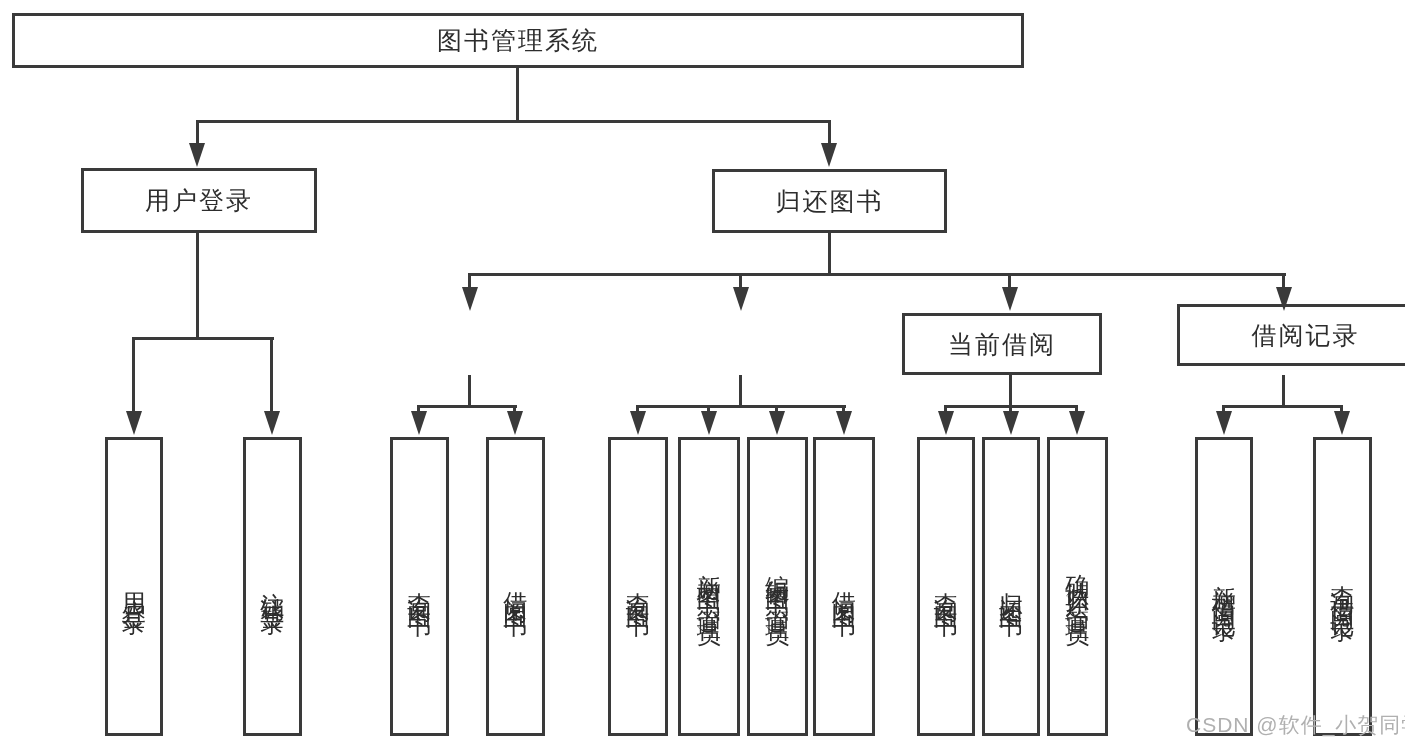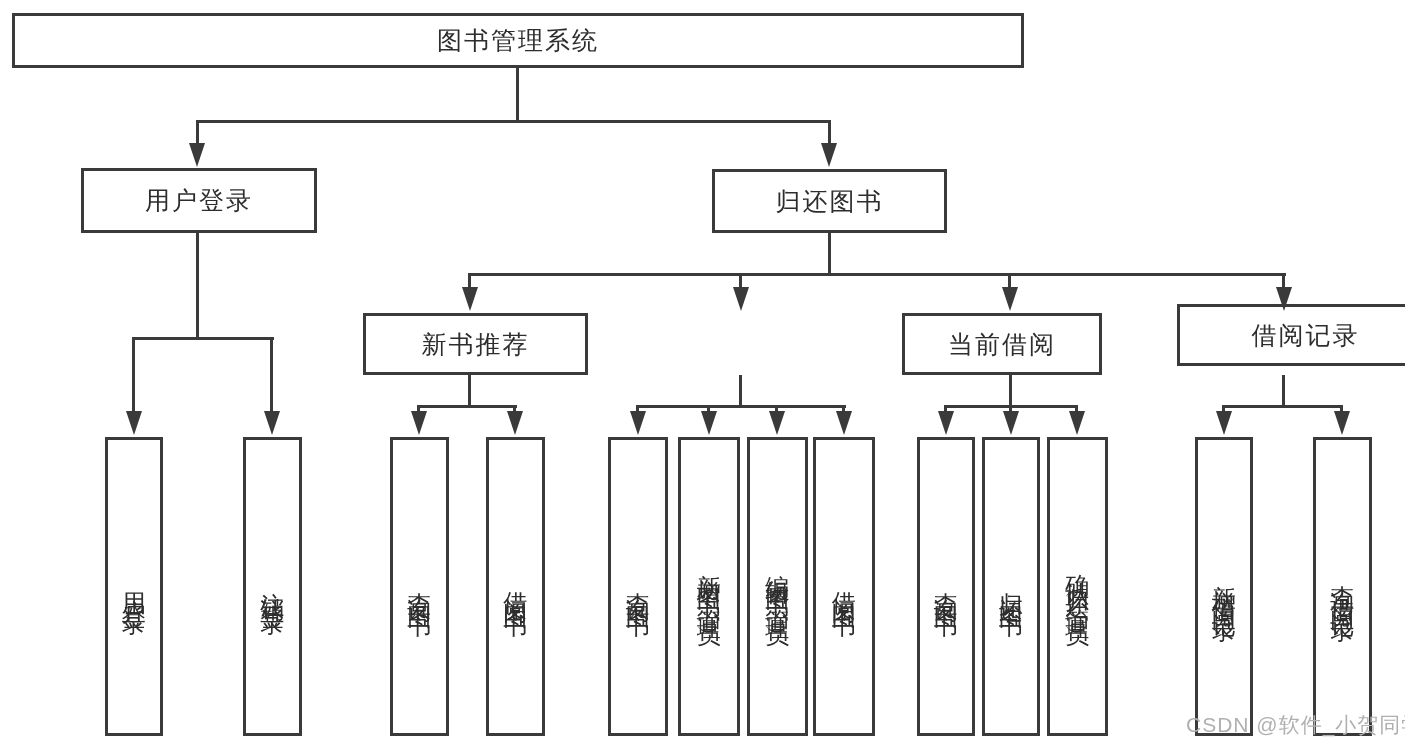--- a/index.html
+++ b/index.html
@@ -51,23 +51,20 @@
   </div>
 
   <div class="node hnode" style="left:81px; top:168px; width:236px; height:65px;">
     <span>用户登录</span>
   </div>
 
   <div class="node hnode" style="left:712px; top:169px; width:235px; height:64px;">
     <span>归还图书</span>
   </div>
 
-  <div class="node hnode" style="left:363px; top:313px; width:225px; height:62px;">
-    <span>新书推荐</span>
-  </div>
 
 
   <div class="node hnode" style="left:902px; top:313px; width:200px; height:62px;">
     <span>当前借阅</span>
   </div>
 
   <div class="node hnode" style="left:1177px; top:304px; width:257px; height:62px;">
     <span>借阅记录</span>
   </div>
 

